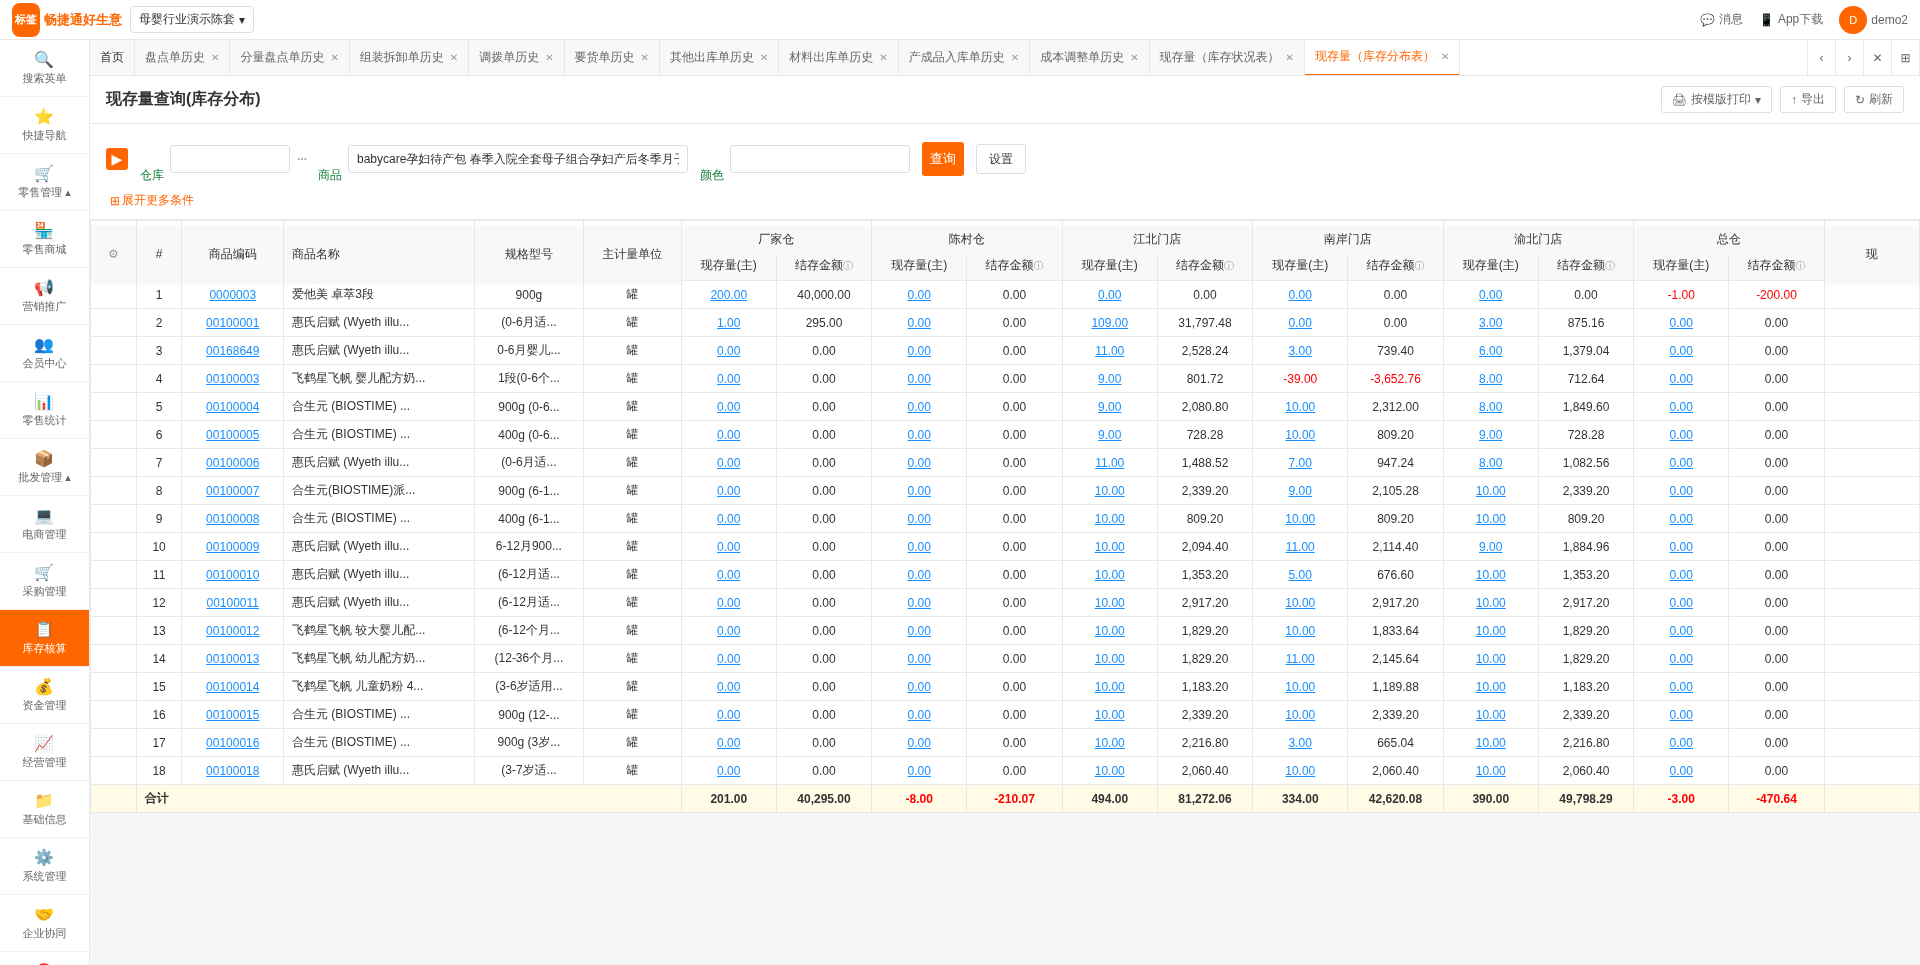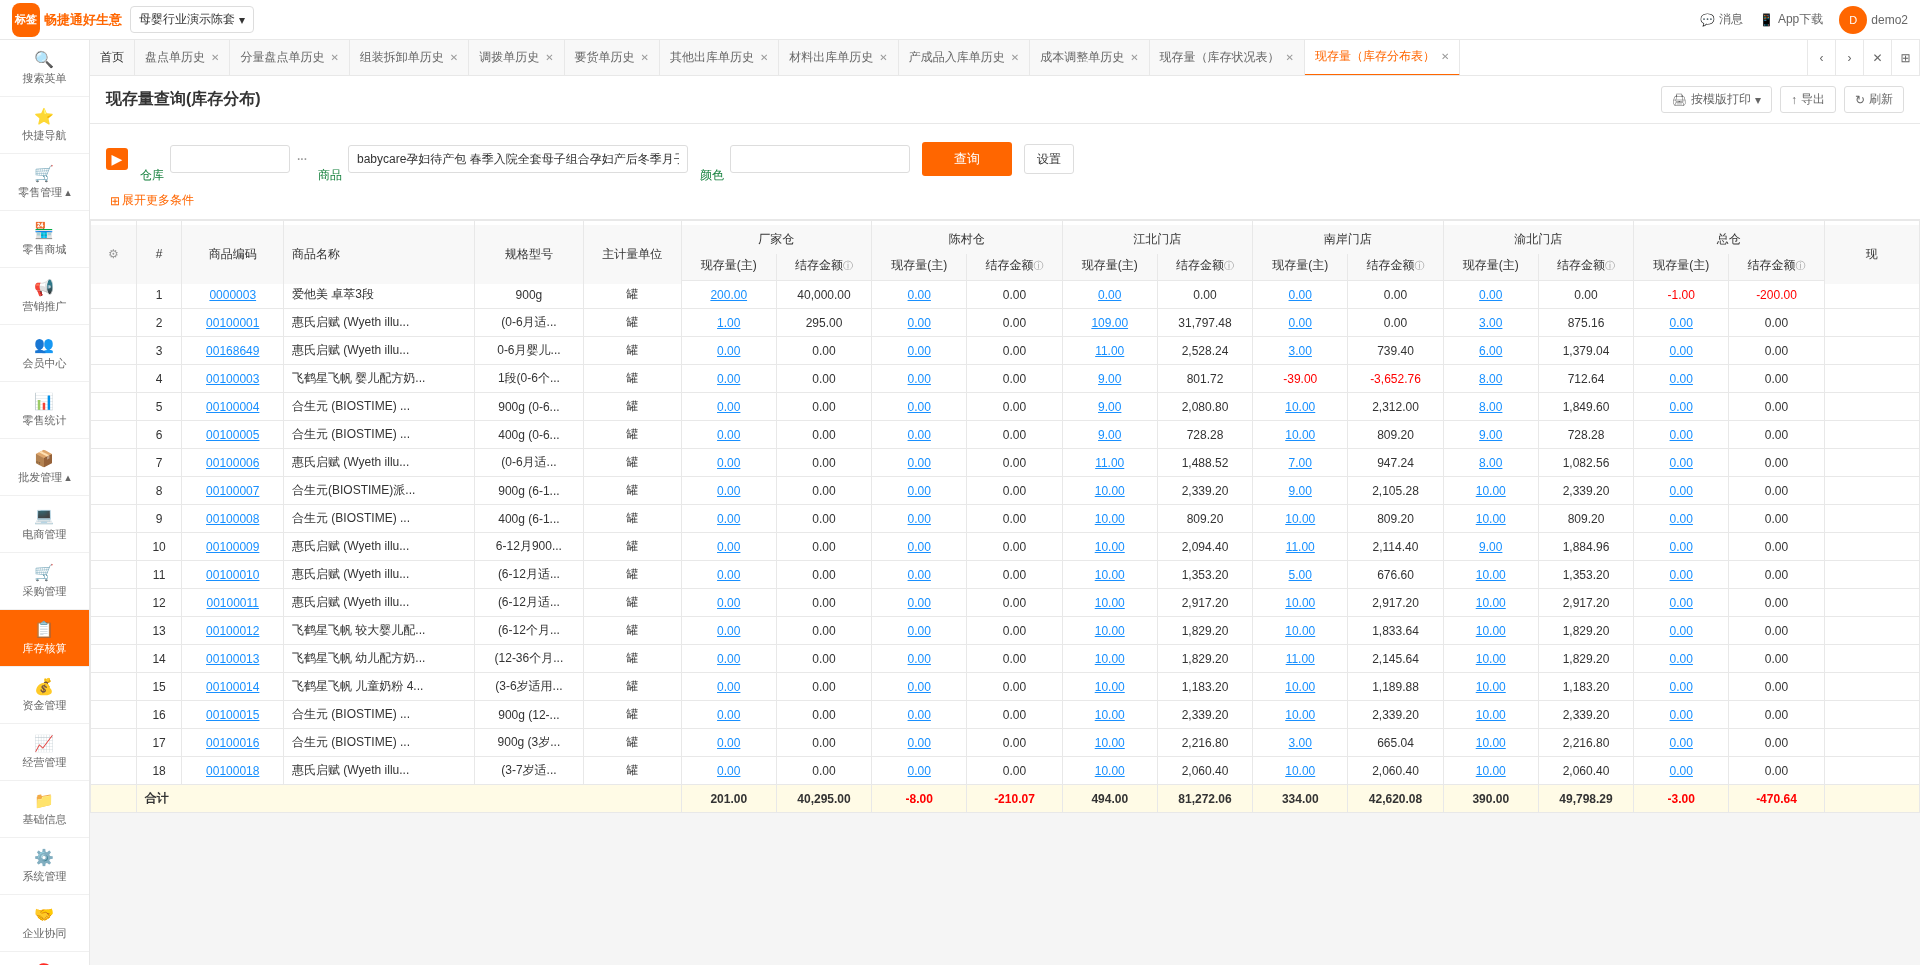--- a/index.html
+++ b/index.html
@@ -126,21 +126,21 @@
       border: 1px solid #ddd;
       border-radius: 3px;
       padding: 4px 8px;
       font-size: 12px;
       color: #333;
       outline: none;
       height: 28px;
     }
     .filter-input-wide { width: 340px; }
     .filter-expand { color: #ff6600; cursor: pointer; font-size: 12px; display: flex; align-items: center; gap: 2px; }
-    .orange-btn { background: #ff6600; color: #fff; border: none; border-radius: 3px; padding: 5px 32px; cursor: pointer; font-size: 13px; height: 34px; }
+    .orange-btn { background: #ff6600; color: #fff; border: none; border-radius: 3px; padding: 5px 8px; cursor: pointer; font-size: 13px; height: 34px; }
     .white-btn { background: #fff; color: #333; border: 1px solid #ddd; border-radius: 3px; padding: 5px 12px; cursor: pointer; font-size: 12px; height: 30px; }
     .expand-btn { 
       width: 22px; height: 22px; background: #ff6600; color: #fff; border: none; border-radius: 3px; cursor: pointer;
       display: flex; align-items: center; justify-content: center; font-size: 14px;
     }
     .dots-btn { color: #999; cursor: pointer; font-size: 16px; letter-spacing: -2px; }
     
     
     .table-wrap {
       overflow: auto;

